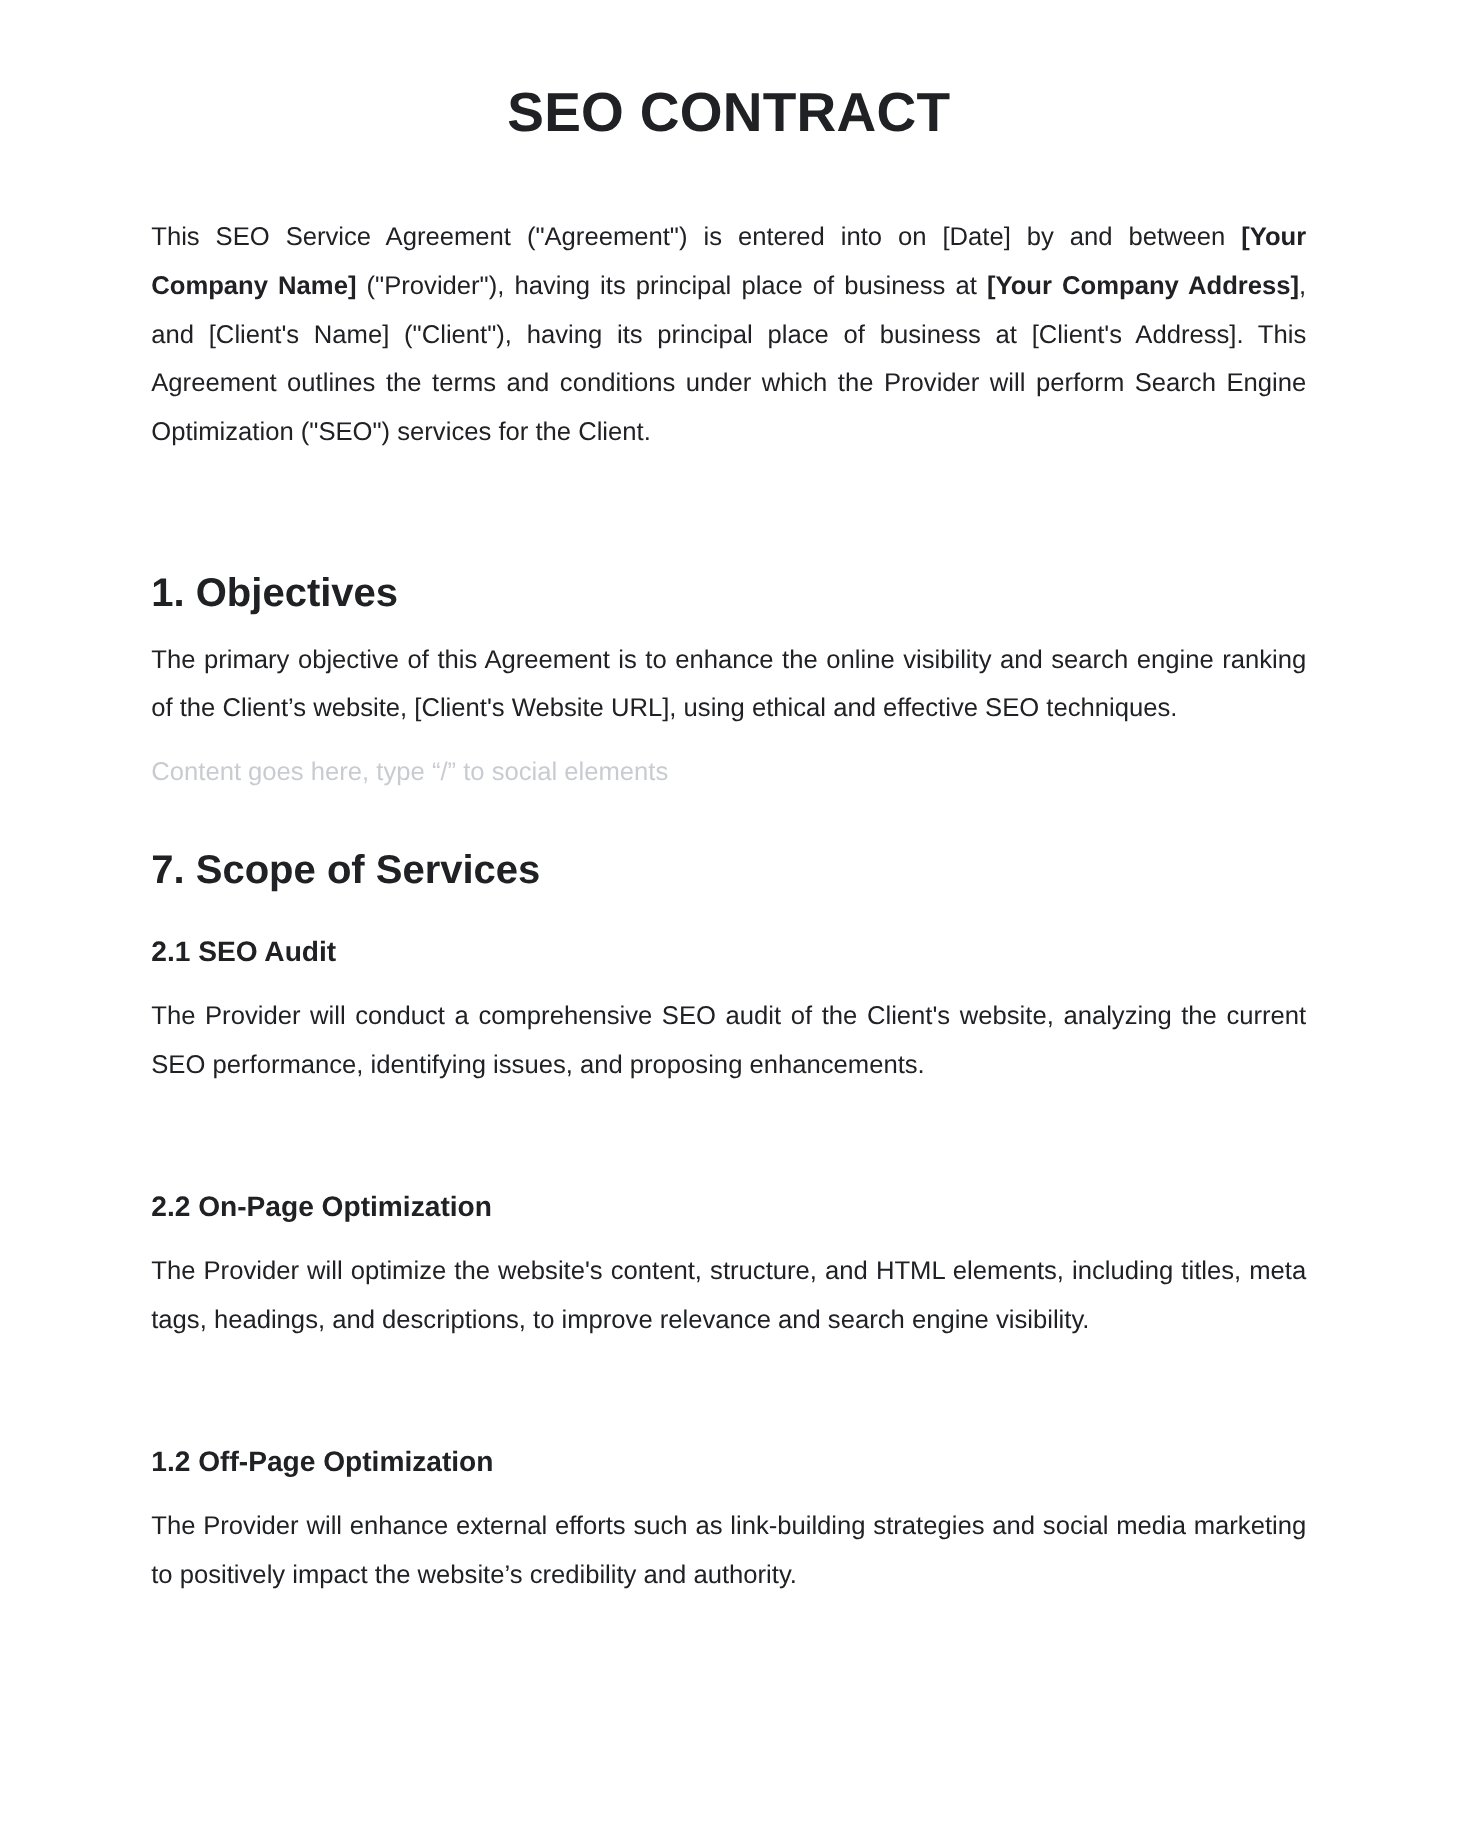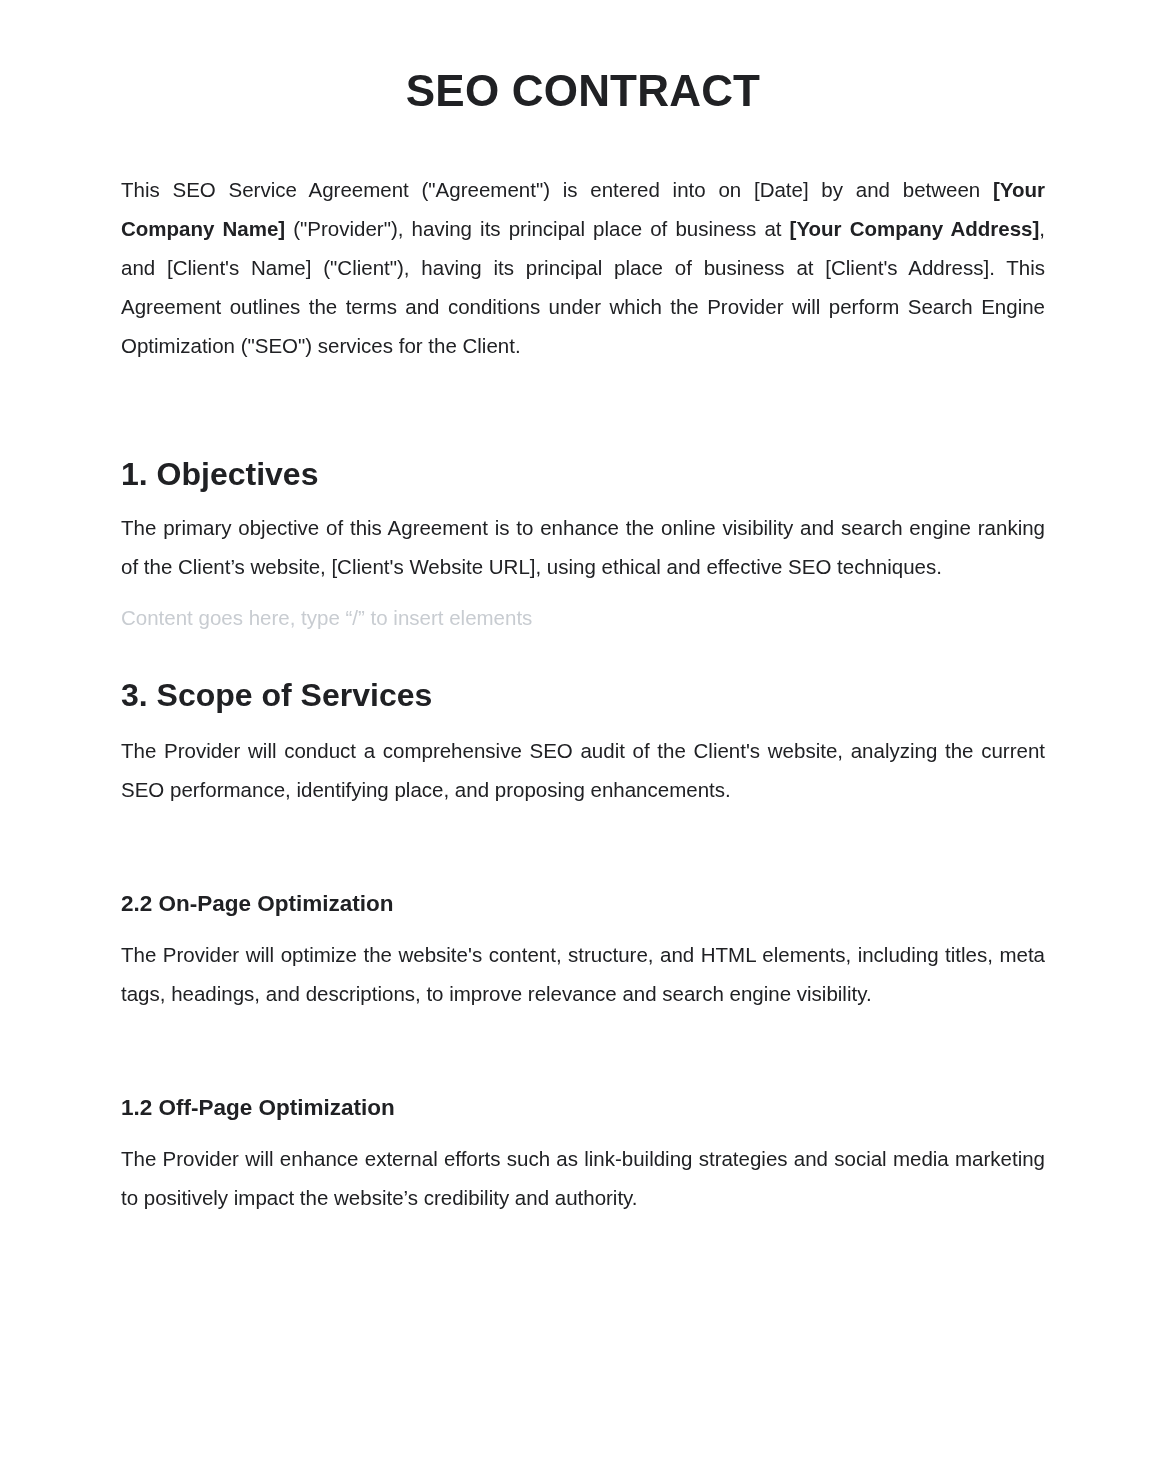--- a/index.html
+++ b/index.html
@@ -76,25 +76,26 @@
 <body>
 
 <div class="page">
 
   <h1 class="doc-title">SEO CONTRACT</h1>
 
   <p class="body-text intro"><span>This SEO Service Agreement ("Agreement") is entered into on [Date] by and between </span><b>[Your Company Name]</b><span> ("Provider"), having its principal place of business at </span><b>[Your Company Address]</b><span>, and [Client's Name] ("Client"), having its principal place of business at [Client's Address]. This Agreement outlines the terms and conditions under which the Provider will perform Search Engine Optimization ("SEO") services for the Client.</span></p>
 
   <h2 id="sec1-heading" class="section-heading">1. Objectives</h2>
   <p id="sec1-para" class="body-text">The primary objective of this Agreement is to enhance the online visibility and search engine ranking of the Client’s website, [Client's Website URL], using ethical and effective SEO techniques.</p>
-  <p id="placeholder-line" class="placeholder">Content goes here, type “/” to insert elements</p>
+  <p id="placeholder-line" class="placeholder">Content goes here, type “/” to social elements</p>
 
-  <h2 id="sec2-heading" class="section-heading">3. Scope of Services</h2>
+  <h2 id="sec2-heading" class="section-heading">7. Scope of Services</h2>
 
-  <p id="sub21-para" class="body-text">The Provider will conduct a comprehensive SEO audit of the Client's website, analyzing the current SEO performance, identifying place, and proposing enhancements.</p>
+  <h3 id="sub21-heading" class="subsection-heading">2.1 SEO Audit</h3>
+  <p id="sub21-para" class="body-text">The Provider will conduct a comprehensive SEO audit of the Client's website, analyzing the current SEO performance, identifying issues, and proposing enhancements.</p>
 
   <h3 id="sub22-heading" class="subsection-heading">2.2 On-Page Optimization</h3>
   <p id="sub22-para" class="body-text">The Provider will optimize the website's content, structure, and HTML elements, including titles, meta tags, headings, and descriptions, to improve relevance and search engine visibility.</p>
 
   <h3 id="sub23-heading" class="subsection-heading">1.2 Off-Page Optimization</h3>
   <p id="sub23-para" class="body-text">The Provider will enhance external efforts such as link-building strategies and social media marketing to positively impact the website’s credibility and authority.</p>
 
 </div>
 
 </body></html>

